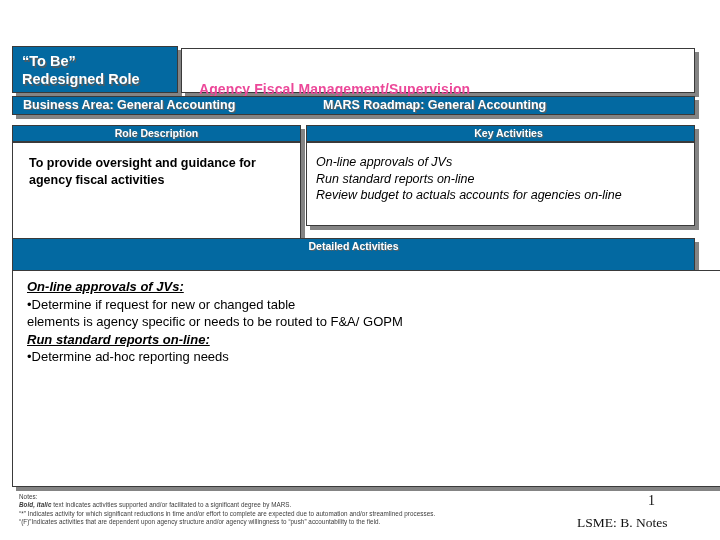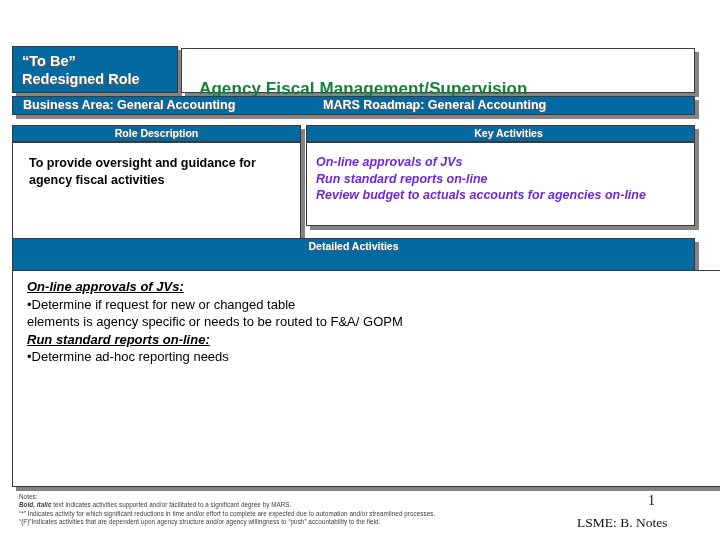--- a/index.html
+++ b/index.html
@@ -66,23 +66,23 @@
     left: 181px;
     top: 48px;
     width: 514px;
     height: 45px;
     display: flex;
     align-items: center;
     padding-left: 17px;
     box-sizing: border-box;
   }
   #title-text {
-    font-size: 17px;
-    font-weight: bold;
-    color: #15803d;
+    font-size: 14px;
+    font-weight: bold;
+    color: #ec4899;
     letter-spacing: 0.1px;
     white-space: nowrap;
     margin-top: 36px;
   }
 
   
   #businessarea-bar {
     left: 12px;
     top: 96px;
     width: 683px;
@@ -138,22 +138,22 @@
     left: 306px;
     top: 142px;
     width: 389px;
     height: 84px;
     box-sizing: border-box;
     padding: 11px 6px 0 9px;
   }
   .key-line {
     font-size: 12.5px;
     font-style: italic;
-    font-weight: bold;
-    color: #6d28d9;
+    font-weight: normal;
+    color: #000000;
     line-height: 16.5px;
     white-space: nowrap;
   }
 
   
   .sec-label {
     width: 100%;
     text-align: center;
     color: #ffffff;
     font-size: 10.5px;

